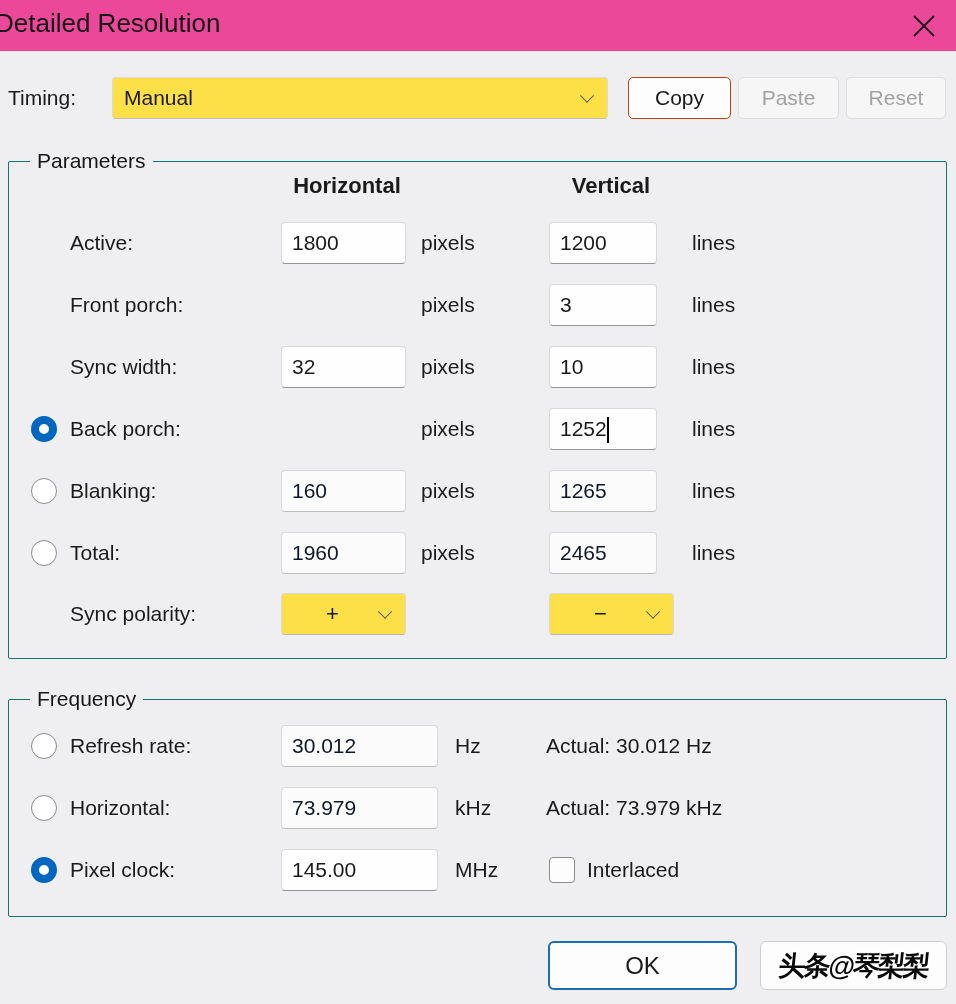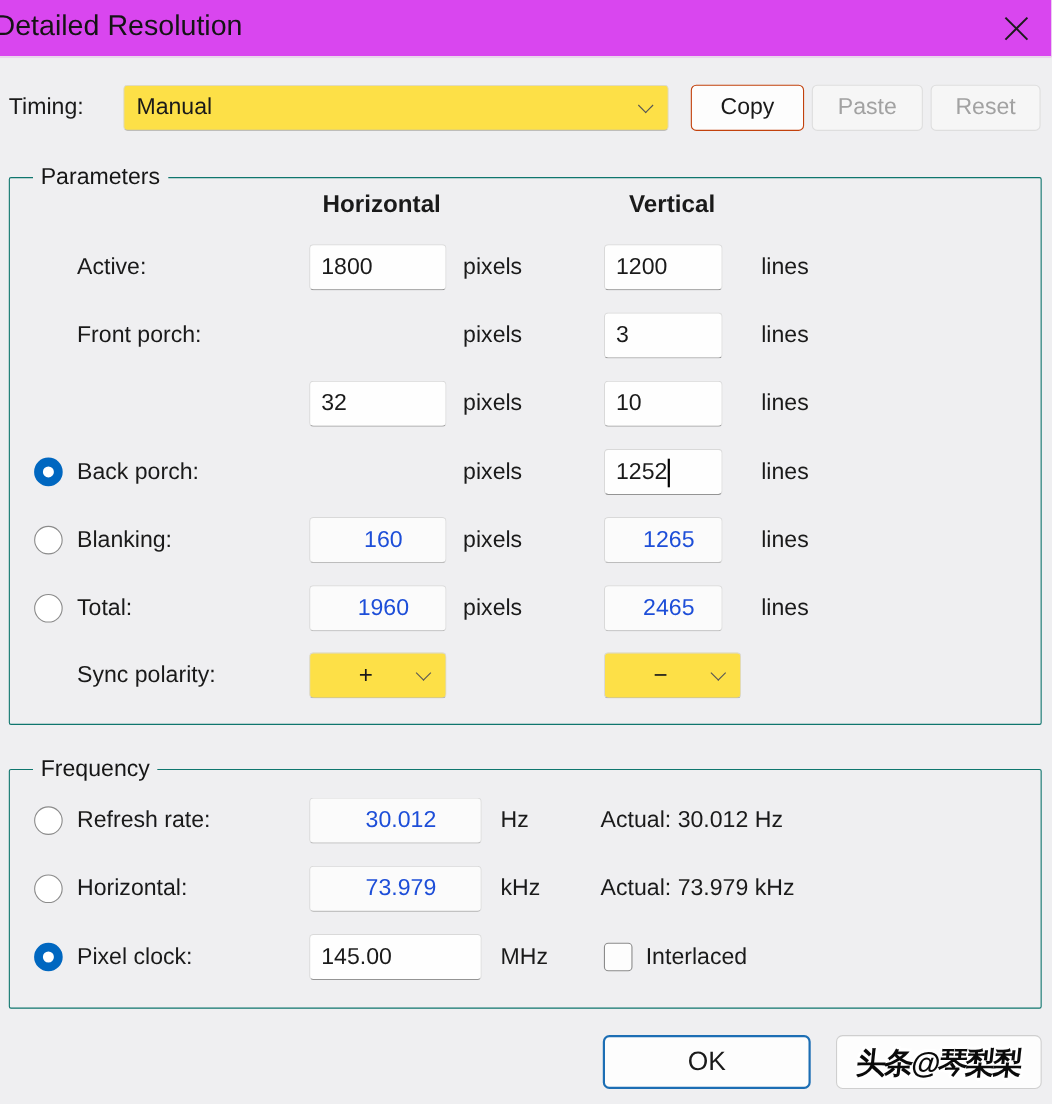--- a/index.html
+++ b/index.html
@@ -1,29 +1,29 @@
 <!DOCTYPE html>
 <html><head>
 <meta charset="utf-8">
 <style>
   * { margin:0; padding:0; box-sizing:border-box; }
   html,body { background:#efeff1; }
   body { font-family:"Liberation Sans", sans-serif; color:#1a1a1a; }
   .dialog { position:relative; width:956px; height:1004px; background:#efeff1; overflow:hidden; }
 
   
-  .titlebar { position:absolute; left:0; top:0; width:956px; height:52px; background:#d946ef; border-bottom:1px solid #e9e9e9; }
+  .titlebar { position:absolute; left:0; top:0; width:956px; height:52px; background:#ec4899; border-bottom:1px solid #e9e9e9; }
   .title { position:absolute; left:-5px; top:8px; font-size:26px; color:#141414; white-space:nowrap; }
   .close-btn { position:absolute; right:10px; top:4px; width:44px; height:44px; display:flex; align-items:center; justify-content:center; cursor:pointer; }
 
   
   .lbl { font-size:21px; color:#1a1a1a; white-space:nowrap; }
   .textbox, input.textbox { position:absolute; height:42px; background:#fefefe; border:1px solid #d9d9d9; border-bottom-color:#949494; border-radius:4px; font-family:"Liberation Sans", sans-serif; font-size:21px; color:#1a1a1a; padding:0 0 0 10px; outline:none; }
   input.textbox { padding-left:10px; }
-  .textbox.dis, input.textbox.dis { color:#1d4ed8; background:#fbfbfb; border-bottom-color:#bdbdbd;text-align:center; }
+  .textbox.dis, input.textbox.dis { color:#0f172a; background:#fbfbfb; border-bottom-color:#bdbdbd; }
   .combo { position:absolute; height:42px; background:#fde047; border:1px solid #d9d9d9; border-bottom-color:#b9b9b9; border-radius:4px; display:flex; align-items:center; font-size:21px; cursor:pointer; }
   .chev { position:absolute; right:15px; top:50%; width:10px; height:10px; border-right:1.6px solid #555; border-bottom:1.6px solid #555; transform:translateY(-72%) rotate(45deg); }
   .btn { position:absolute; height:42px; border-radius:5px; font-family:"Liberation Sans", sans-serif; font-size:21px; display:flex; align-items:center; justify-content:center; cursor:pointer; }
   .btn.primary-border { background:#fdfdfd; border:1px solid #c2410c; color:#1a1a1a; }
   .btn.disabled { background:#f6f6f6; border:1px solid #dedede; color:#a2a2a2; cursor:default; }
 
   .radio { position:absolute; left:31px; top:8px; width:26px; height:26px; border-radius:50%; background:#fff; border:1.6px solid #8b8b8b; }
   .radio.checked { border:8px solid #0067c0; }
   .checkbox { position:absolute; width:26px; height:26px; border:1.6px solid #8b8b8b; border-radius:4px; background:#fdfdfd; }
 
@@ -100,20 +100,21 @@
   </div>
 
   <div class="prow" style="top:284px">
     <span class="lbl plabel">Front porch:</span>
     <span class="lbl unit-p">pixels</span>
     <input class="textbox vbox" readonly="" value="3" style="">
     <span class="lbl unit-l">lines</span>
   </div>
 
   <div class="prow" style="top:346px">
+    <span class="lbl plabel">Sync width:</span>
     <input class="textbox hbox" readonly="" value="32" style="">
     <span class="lbl unit-p">pixels</span>
     <input class="textbox vbox" readonly="" value="10" style="">
     <span class="lbl unit-l">lines</span>
   </div>
 
   <div class="prow" style="top:408px">
     <span class="radio checked"></span>
     <span class="lbl plabel">Back porch:</span>
     <span class="lbl unit-p">pixels</span>

